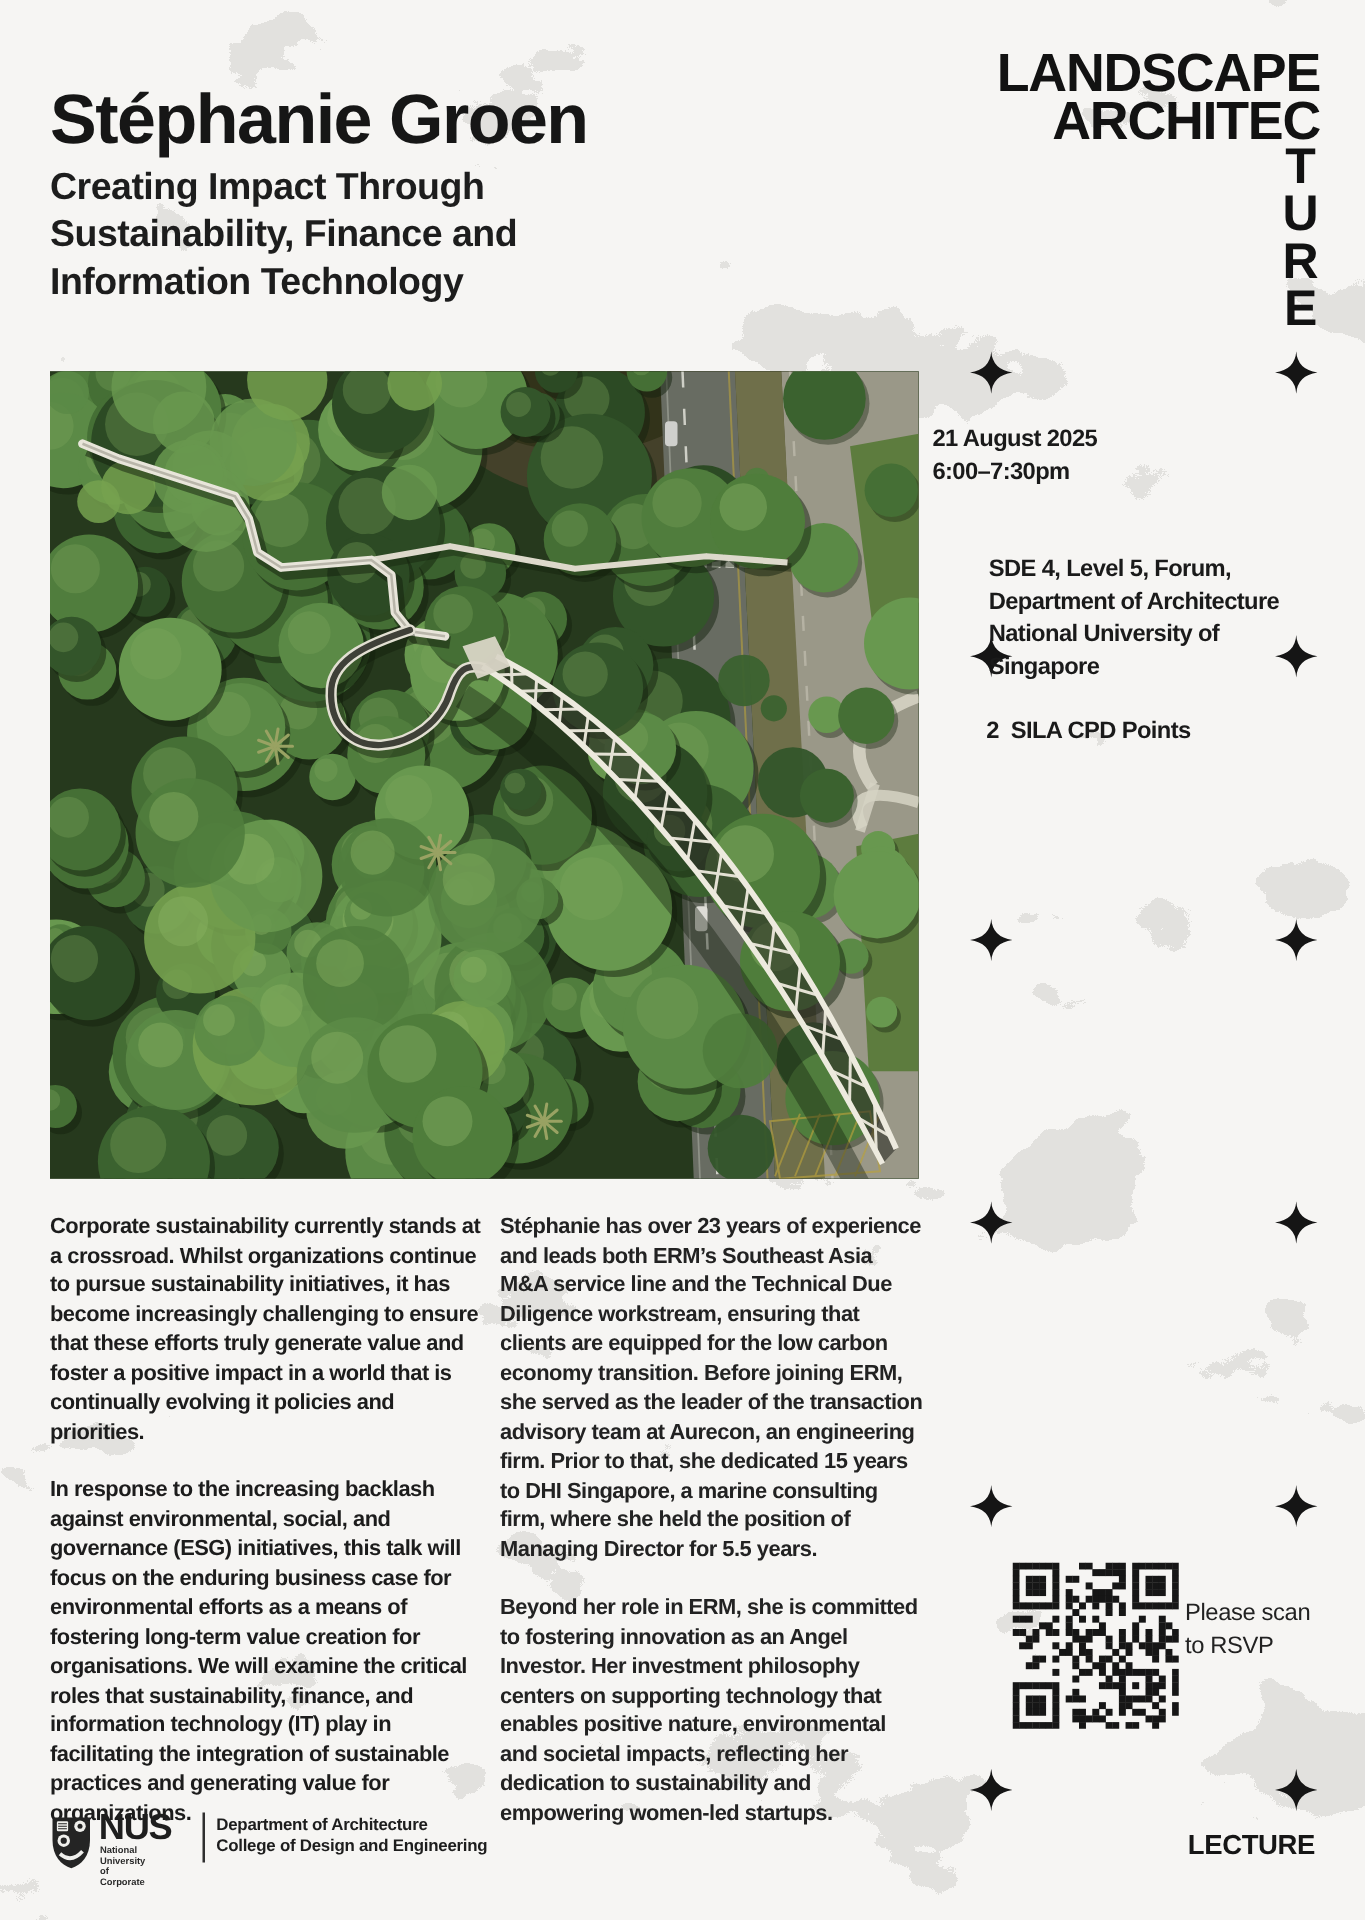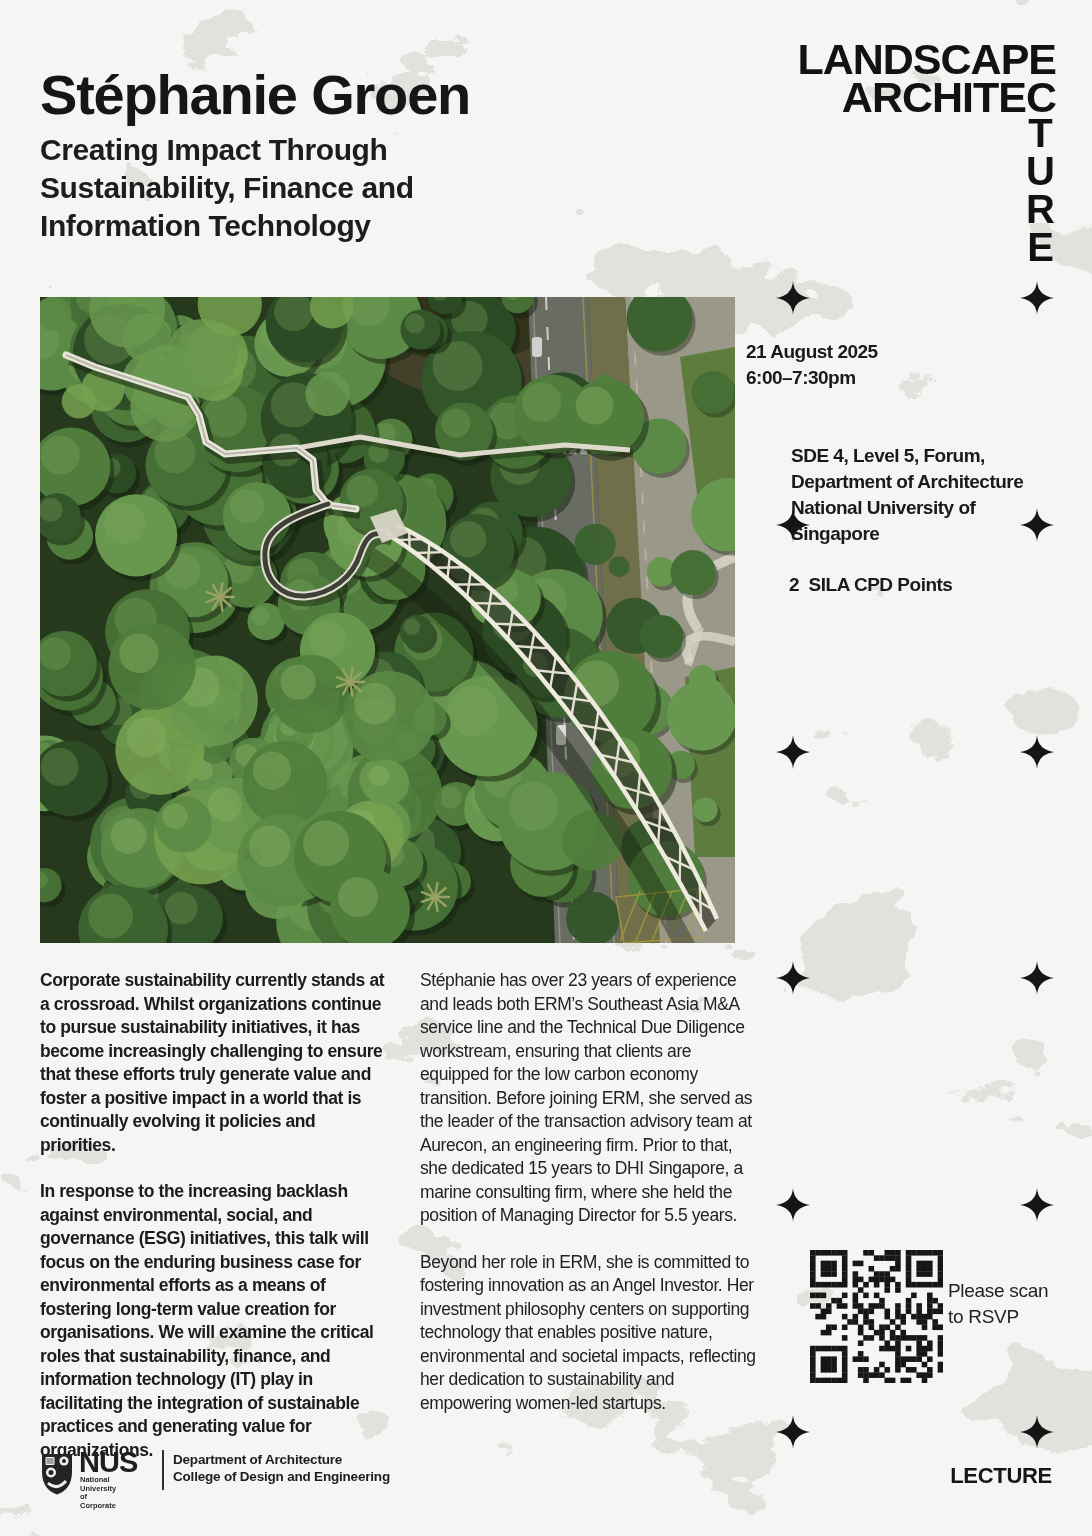--- a/index.html
+++ b/index.html
@@ -33,21 +33,21 @@
   .photo svg{display:block;}
 
   .details{position:absolute;z-index:2;font-weight:700;font-size:19px;line-height:26px;letter-spacing:-0.5px;color:#1a1a1a;}
   .dt-datetime{left:746px;top:339px;width:270px;}
   .dt-venue{left:791px;top:413px;width:270px;margin-top:30px;}
   .dt-cpd{left:761px;top:572px;width:270px;white-space:pre-wrap;margin-left:28px;}
 
   .bodycol{position:absolute;top:969px;z-index:2;font-size:17.5px;line-height:23.5px;letter-spacing:-0.4px;}
   .bodycol p{margin:0 0 23px 0;}
   .abstract{left:40px;width:345px;font-weight:700;color:#1c1c1c;}
-  .bio{left:420px;width:340px;font-weight:400;color:#222222;}
+  .bio{left:400px;width:340px;font-weight:700;color:#222222;}
 
   .qr{position:absolute;left:810px;top:1250px;width:133px;height:133px;z-index:2;}
   .rsvp-label{position:absolute;left:948px;top:1278px;width:110px;z-index:2;font-size:19px;line-height:26px;letter-spacing:-0.3px;color:#222;}
 
   .footer-nus{position:absolute;left:40px;top:1450px;z-index:2;}
   .nus-shield{position:absolute;left:0;top:2px;}
   .nus-word{position:absolute;left:39px;top:-4px;font-size:29px;font-weight:800;letter-spacing:-1px;color:#1e1e1e;}
   .nus-sub{position:absolute;left:40px;top:26px;font-size:7.5px;line-height:8.5px;font-weight:700;color:#2a2a2a;}
   .nus-divider{position:absolute;left:80px;top:0px;width:2px;height:40px;background:#2f2f2f;}
   .dept{position:absolute;left:91px;top:2px;font-size:13.5px;line-height:16.5px;font-weight:700;letter-spacing:-0.2px;color:#1d1d1d;white-space:nowrap;}

